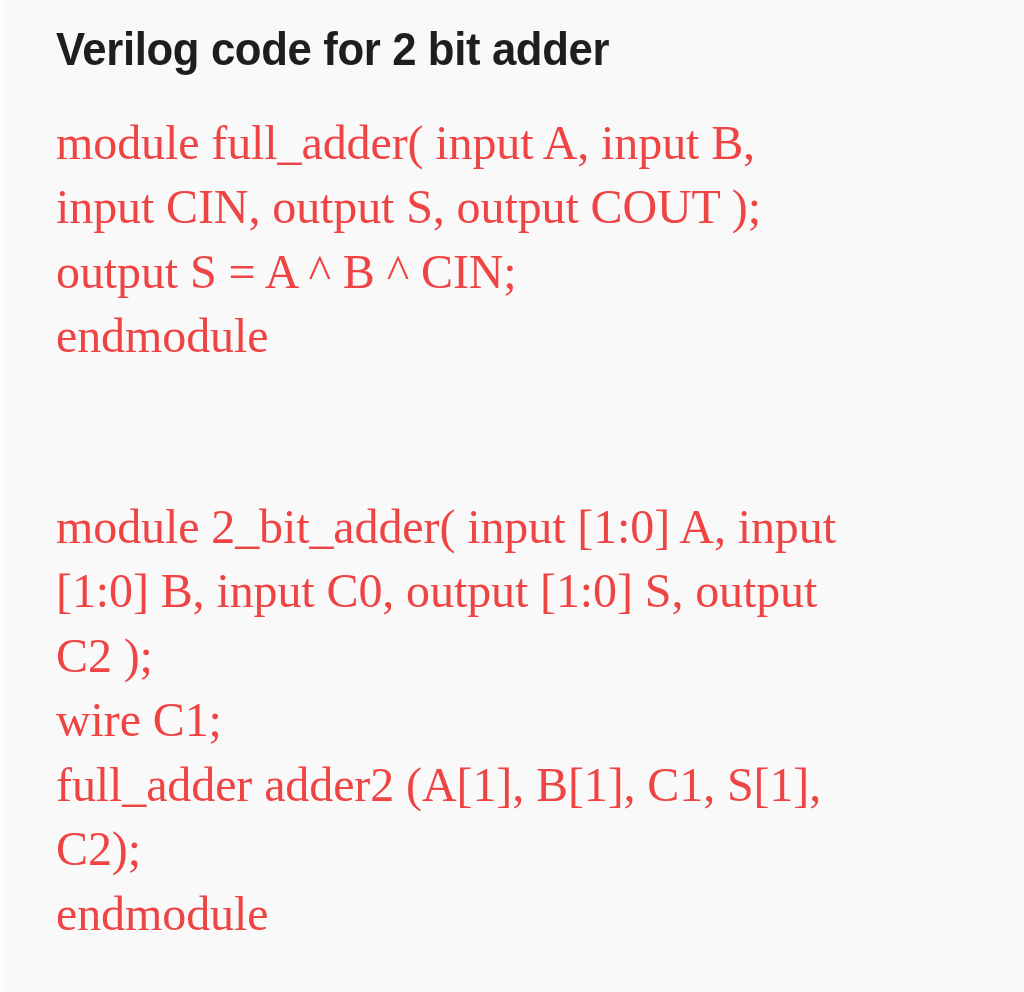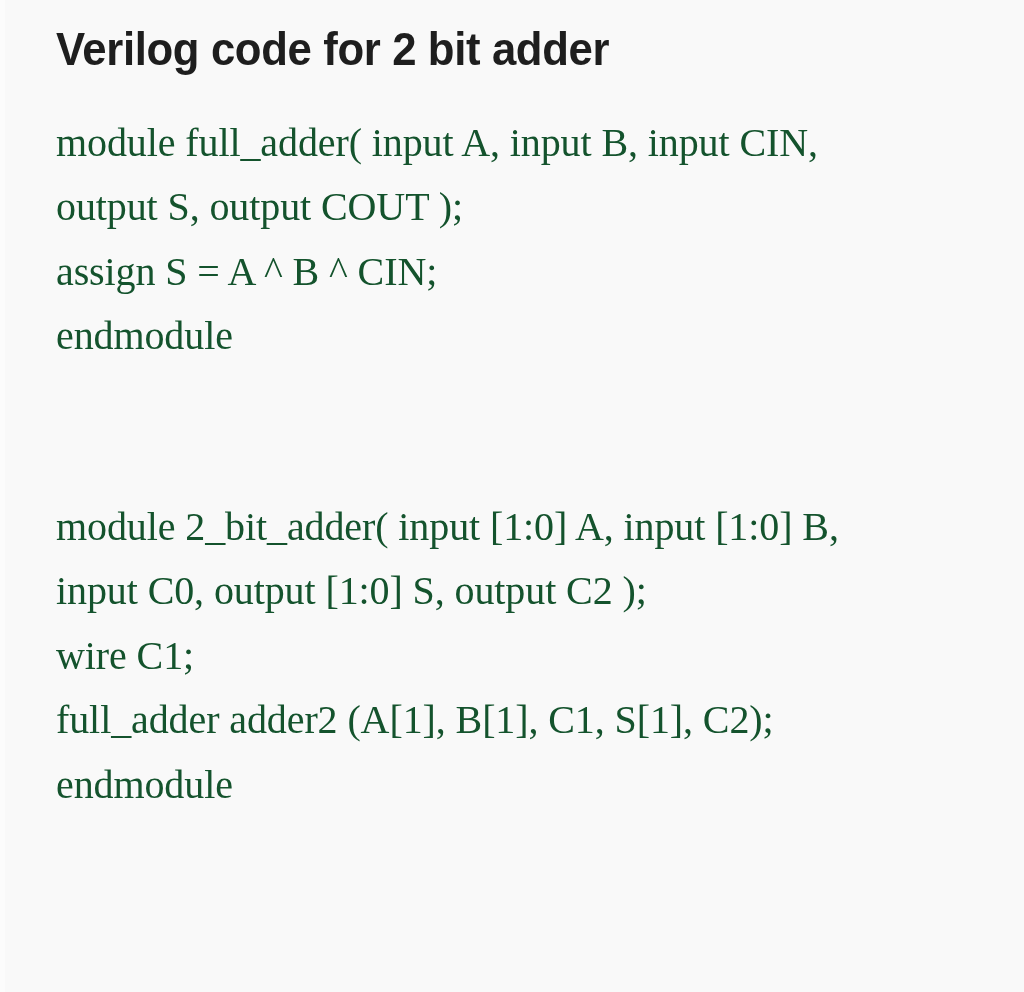--- a/index.html
+++ b/index.html
@@ -46,23 +46,23 @@
     color: #1e1e1e;
     margin: 0;
     padding-top: 22px;
     transform: scaleX(0.93);
     transform-origin: left center;
     white-space: nowrap;
   }
 
   .code-block {
     font-family: "Liberation Serif", "DejaVu Serif", serif;
-    font-size: 40px;
+    font-size: 48px;
     line-height: 64.5px;
-    color: #14532d;
+    color: #ef4444;
     letter-spacing: -0.1px;
     margin: 0;
     white-space: normal;
     word-spacing: 0px;
     max-width: 905px;
   }
 
   .code-block .ln {
     display: block;
   }
@@ -84,21 +84,21 @@
 <body style="background: rgb(249, 249, 249);">
 
 <div class="page-edge"></div>
 
 <article class="article">
 
   <h1 class="page-title">Verilog code for 2 bit adder</h1>
 
   <div class="code-block" id="block-1">
     <span class="ln wrap">module full_adder( input A, input B, input CIN, output S, output COUT );</span>
-    <span class="ln">assign S = A ^ B ^ CIN;</span>
+    <span class="ln">output S = A ^ B ^ CIN;</span>
     <span class="ln">endmodule</span>
   </div>
 
   <div class="code-block" id="block-2">
     <span class="ln wrap">module 2_bit_adder( input [1:0] A, input [1:0] B, input C0, output [1:0] S, output C2 );</span>
     <span class="ln">wire C1;</span>
     <span class="ln">full_adder adder2 (A[1], B[1], C1, S[1], C2);</span>
     <span class="ln">endmodule</span>
   </div>
 

